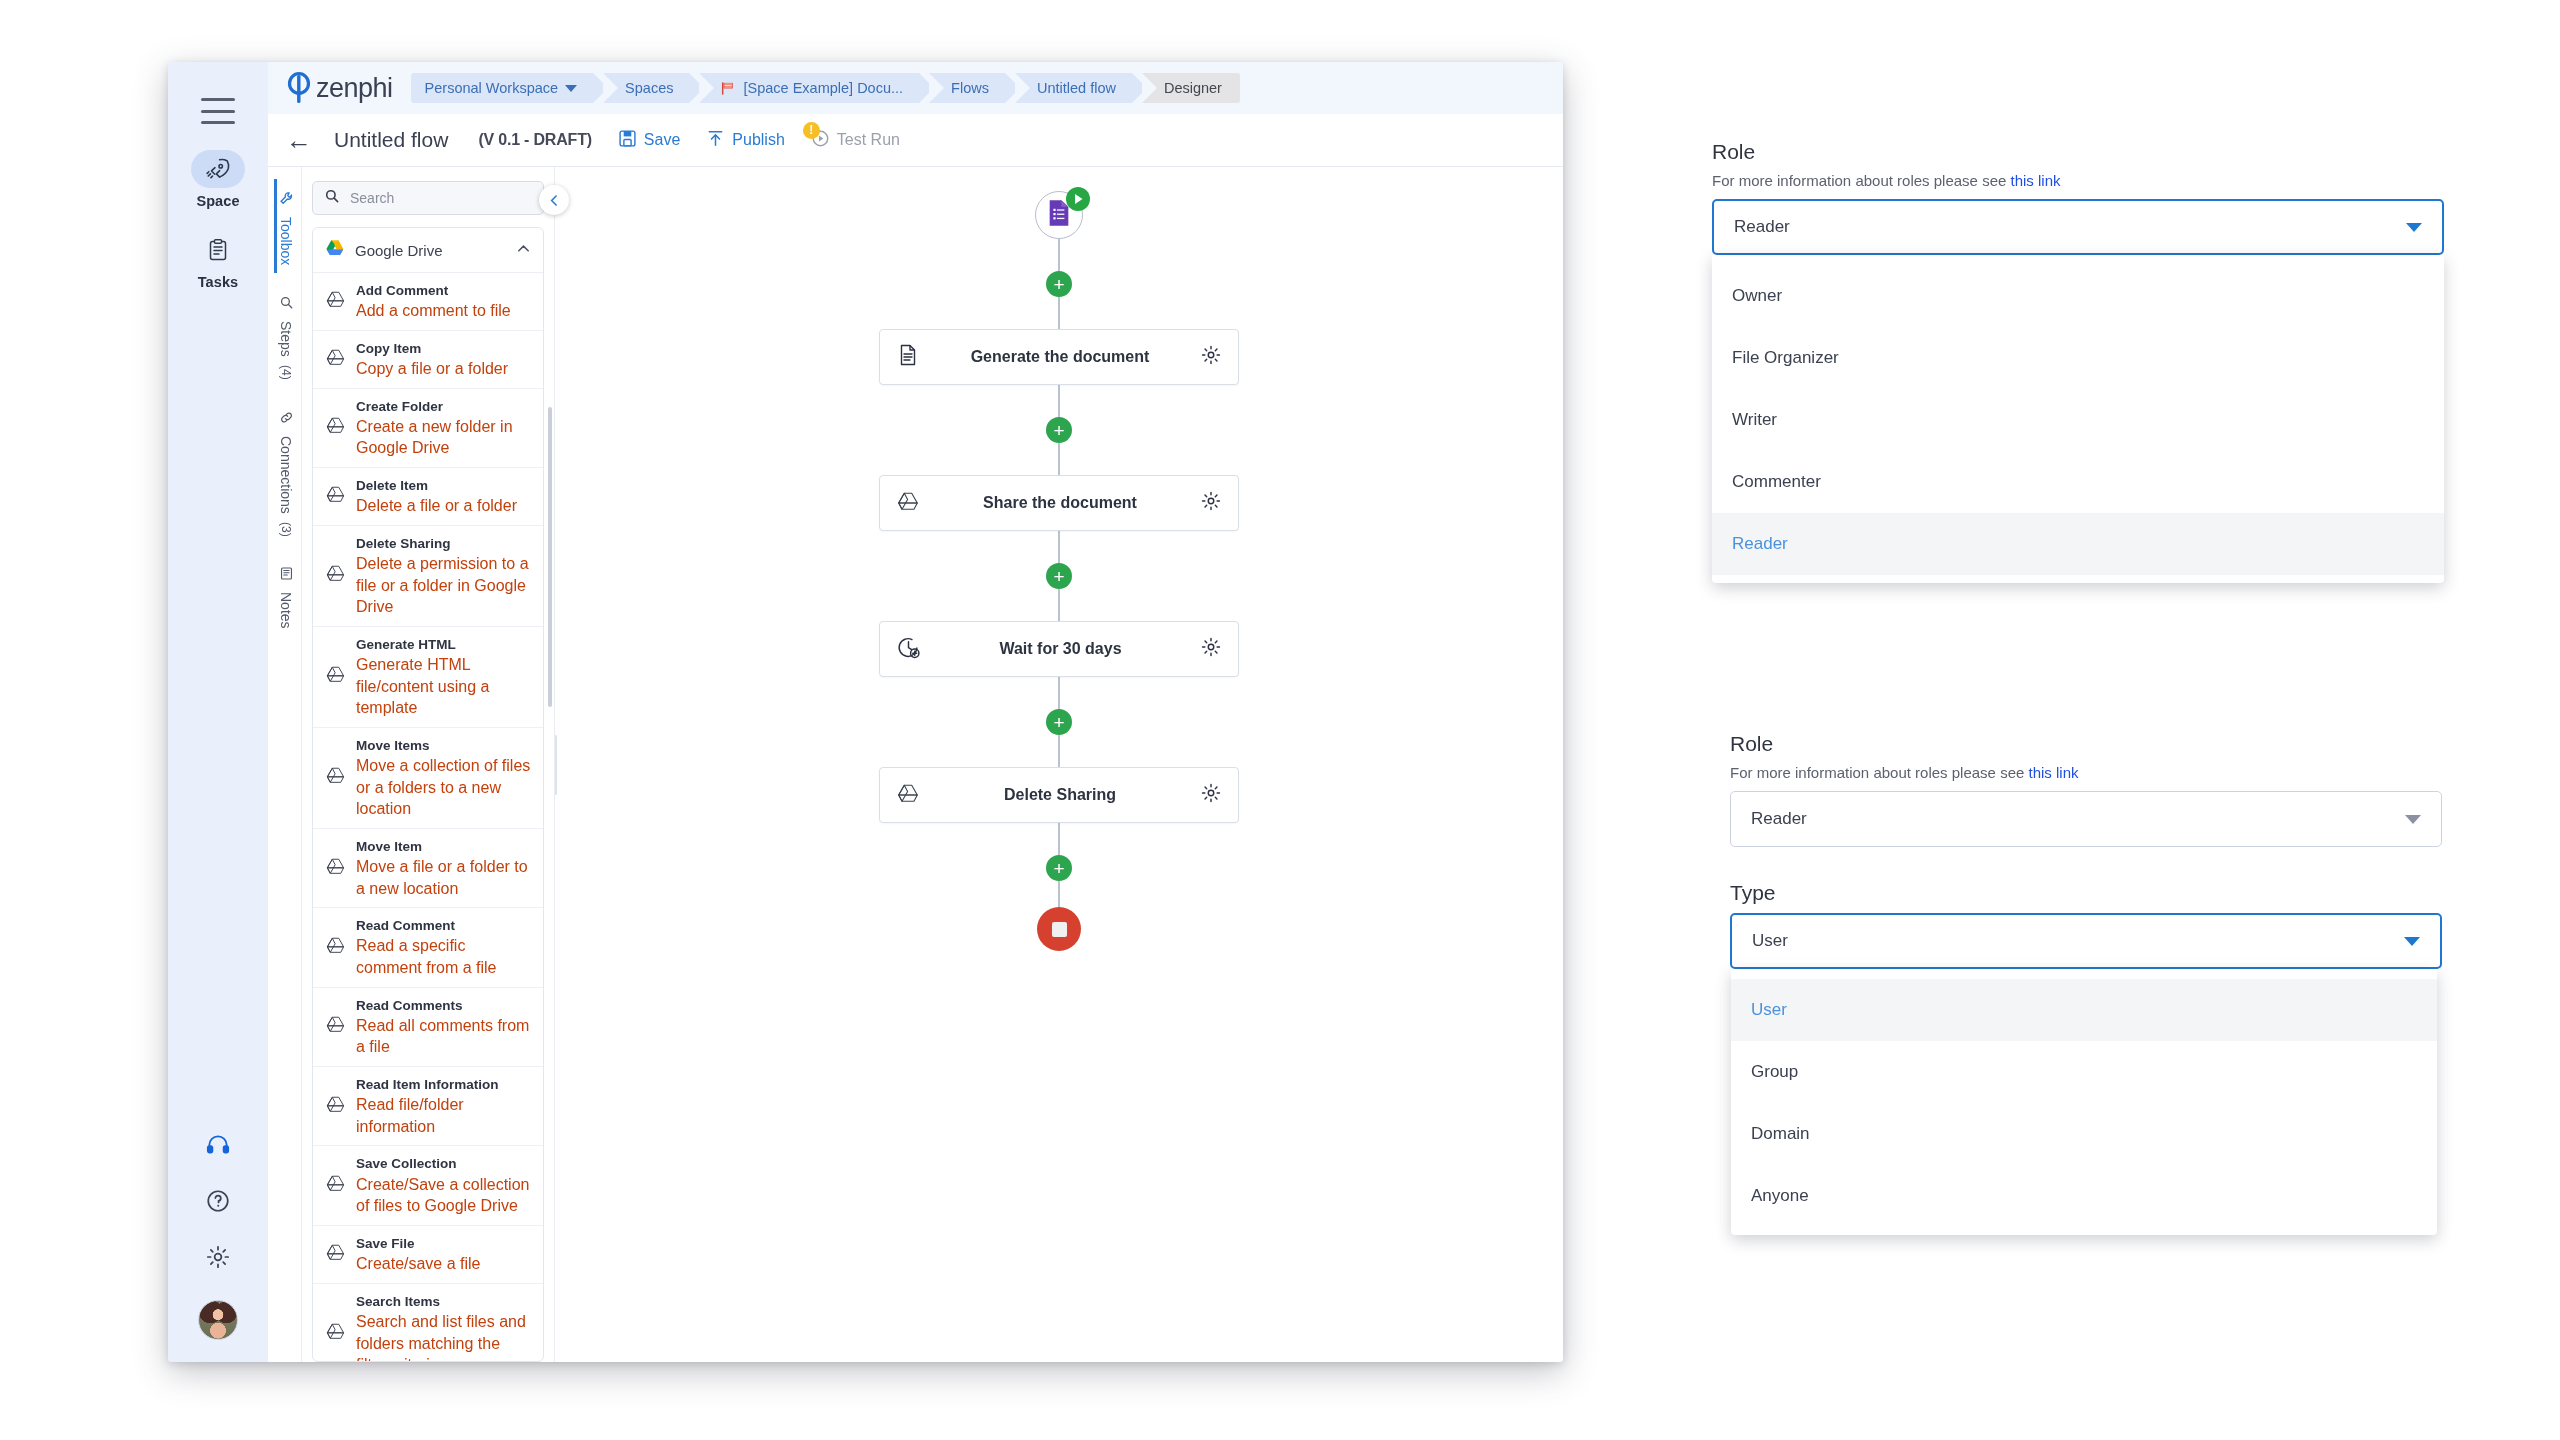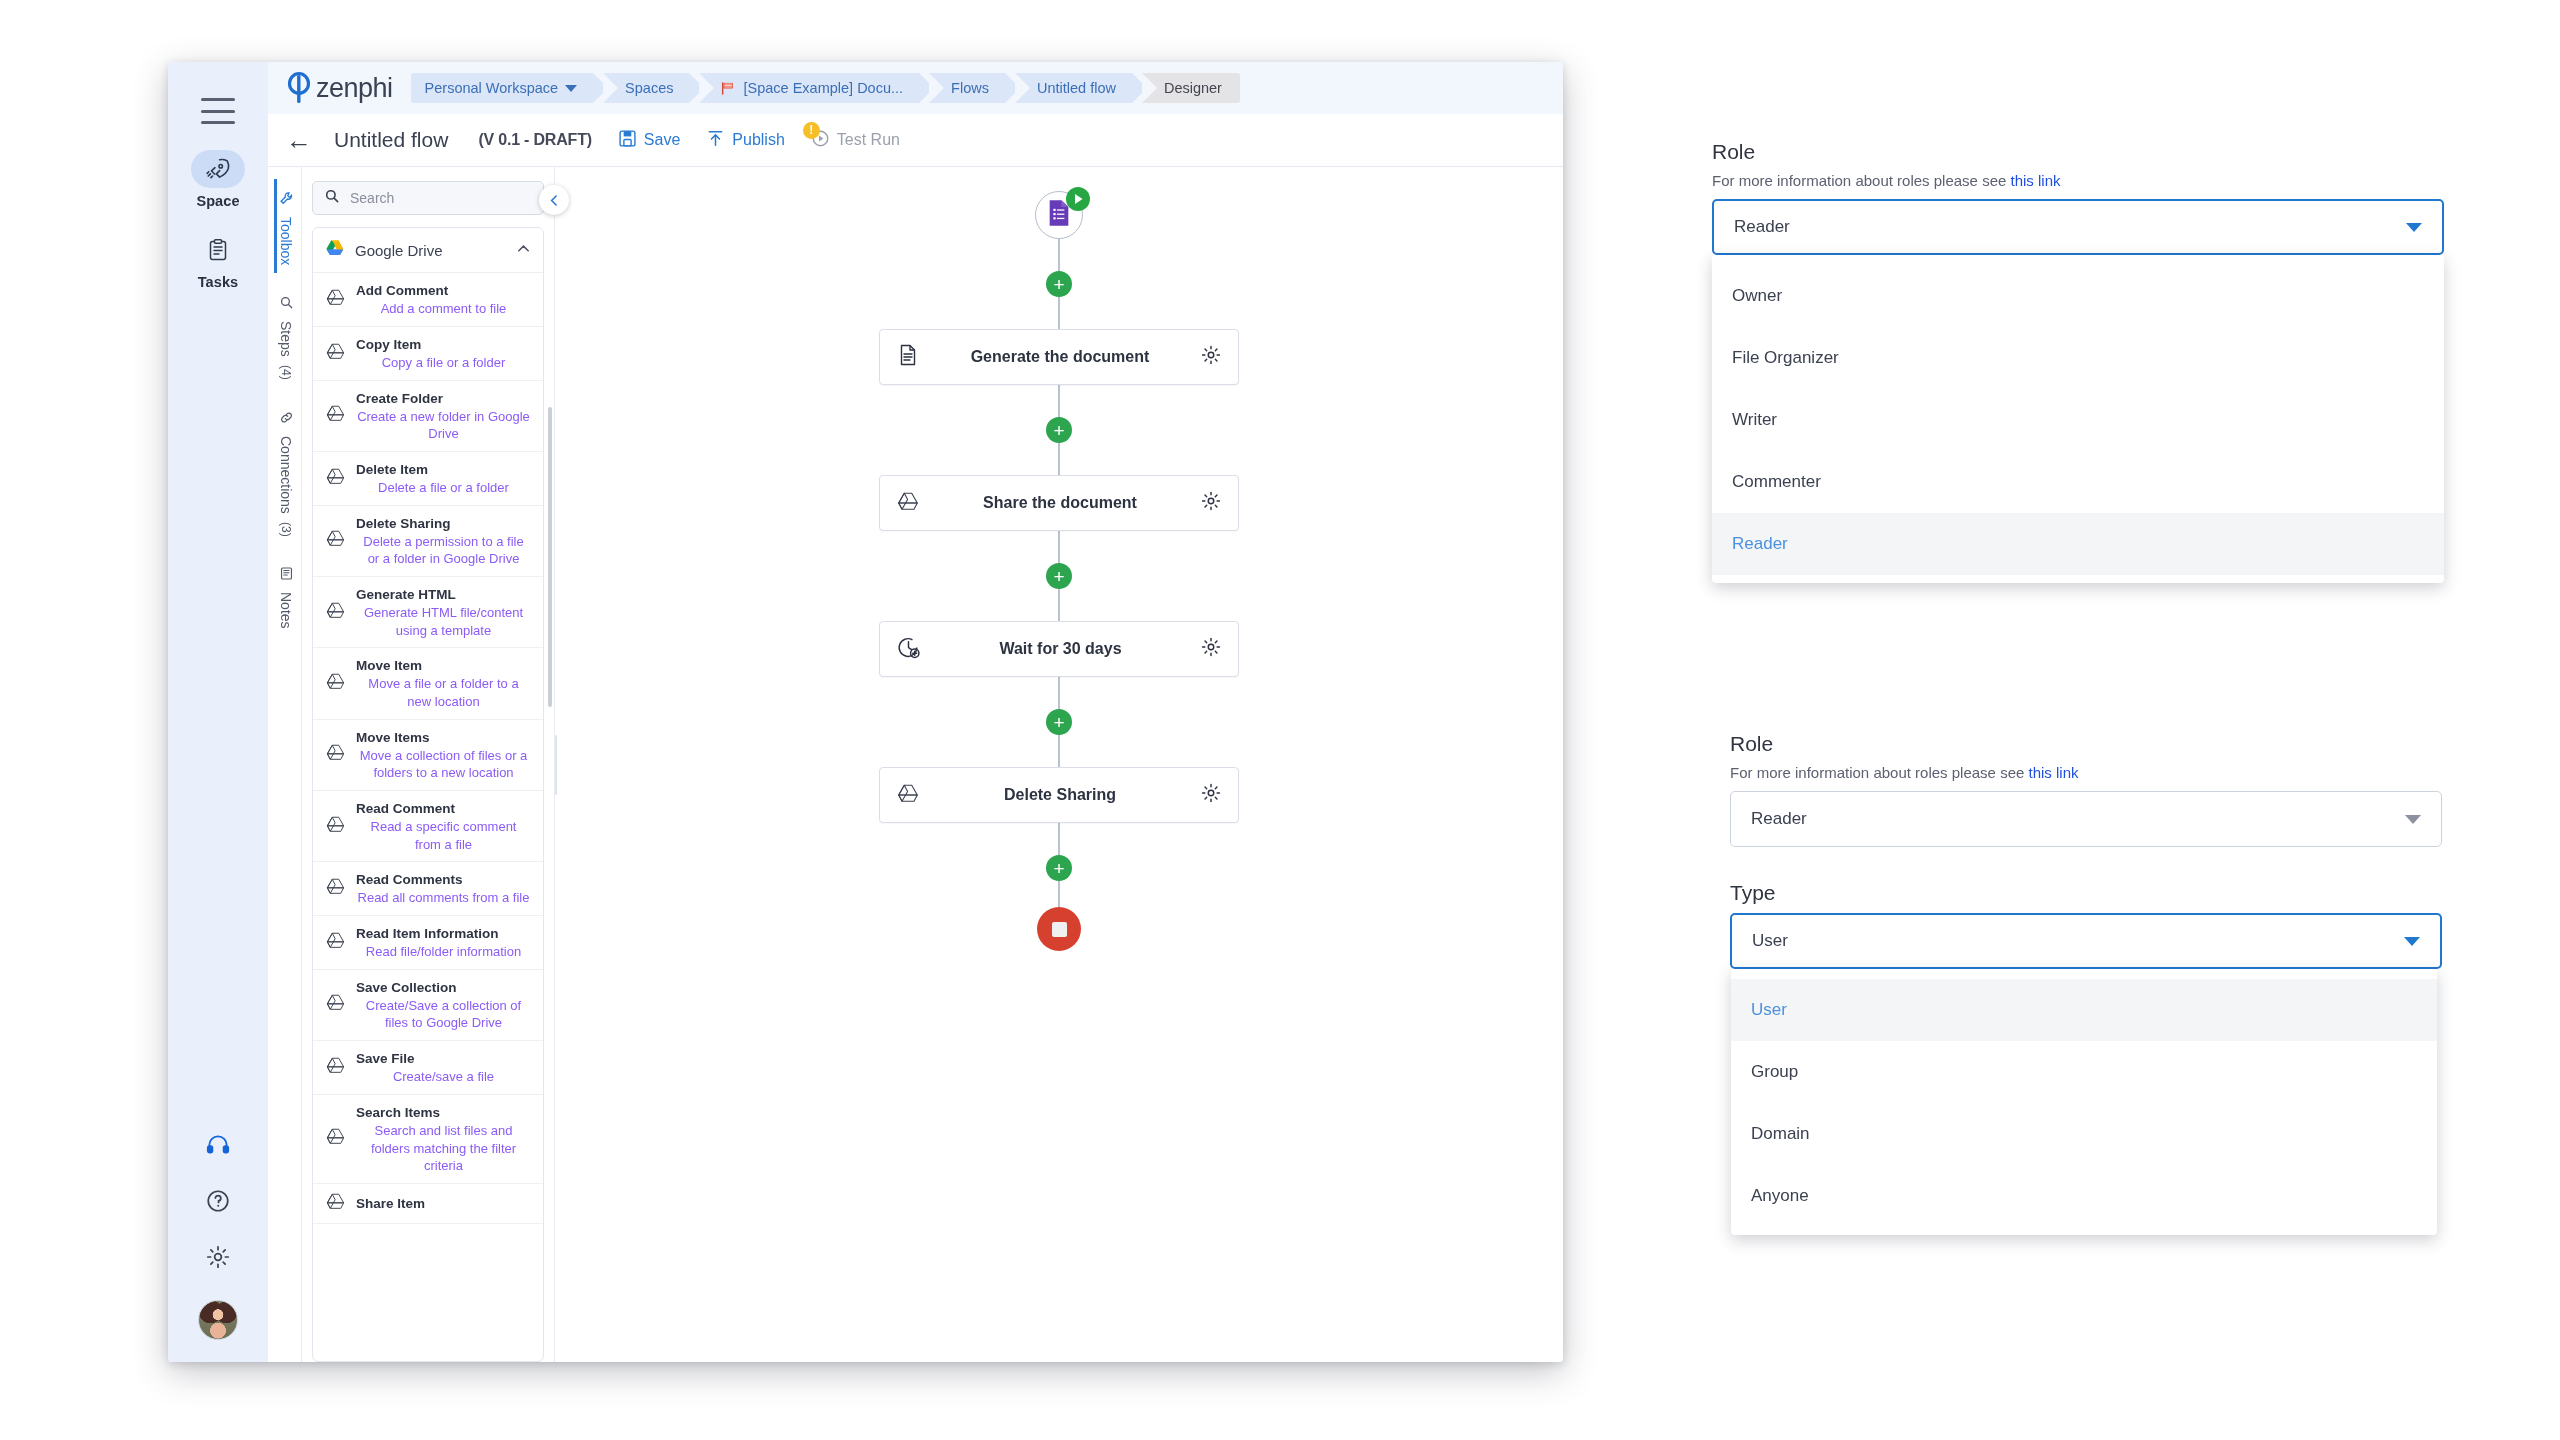--- a/index.html
+++ b/index.html
@@ -112,21 +112,21 @@
     background:#fff; box-shadow:0 1px 5px rgba(0,0,0,.22); display:flex;align-items:center;justify-content:center;
     color:#2a7bd4; font-size:16px; cursor:pointer; z-index:5;
   }
   .tb-card { margin-top: 12px; border:1px solid #e2e6ee; border-radius:6px; flex:1; overflow:hidden; display:flex; flex-direction:column; background:#fff;}
   .tb-head { display:flex; align-items:center; gap:10px; padding:11px 12px; border-bottom:1px solid #eceff4; flex:0 0 auto;}
   .tb-head .t { font-size:15px; color:#3c4253; flex:1;}
   .tb-list { overflow:hidden; flex:1; }
   .tb-item { display:flex; align-items:center; gap:10px; padding:8px 12px; border-bottom:1px solid #eef0f5; cursor:pointer;}
   .tb-item .txt { flex:1; min-width:0; }
   .tb-item .nm { font-size:13.5px; color:#2f3442; font-weight:700; line-height:1.35; }
-  .tb-item .ds { font-size:13px; color:#8b5cf6; line-height:1.35;text-align:center; }
+  .tb-item .ds { font-size:16px; color:#c2410c; line-height:1.35; }
   .scroll-tick { position:absolute; right:2px; width:4px; border-radius:2px; background:#c9ced9; }
 
   
   .canvas { flex:1; position:relative; background:#fff; border-left:1px solid #e9ecf2; overflow:hidden;}
   .cv-handle { position:absolute; left:-1px; top:50%; transform:translateY(-50%); width:3px; height:60px; background:#dfe3eb; border-radius:2px;}
   .flowwrap { position:absolute; left:50%; transform:translateX(-50%); top: 24px; width: 380px; }
   .conn { position:absolute; left:50%; width:2px; background:#b9c2d0; transform:translateX(-50%); }
   .start-node { position:relative; width:48px; height:48px; border-radius:50%; border:1.5px solid #b6becb; background:#fff;
     display:flex;align-items:center;justify-content:center; margin:0 auto; cursor:pointer;}
   .play-badge { position:absolute; top:-5px; right:-8px; width:24px; height:24px; border-radius:50%; background:#27a744;
@@ -432,29 +432,29 @@
                       <path d="M8.3 2.2 2.7 12l3.3 6.3 5.6-9.8z"></path>
                     </svg></span>
                   <span class="txt"><span class="nm">Generate HTML</span><div class="ds">Generate HTML file/content using a template</div></span>
                 </div>
                 <div class="tb-item">
                   <span><svg width="21" height="19" viewBox="0 0 24 21" fill="none" stroke="#3c4250" stroke-width="1.1" stroke-linejoin="round">
                       <path d="M8.3 2.2h7.4l5.6 9.8H2.7z"></path>
                       <path d="M2.7 12h18.6l-3.3 6.3H6z"></path>
                       <path d="M8.3 2.2 2.7 12l3.3 6.3 5.6-9.8z"></path>
                     </svg></span>
+                  <span class="txt"><span class="nm">Move Items</span><div class="ds">Move a collection of files or a folders to a new location</div></span>
+                </div>
+                <div class="tb-item">
+                  <span><svg width="21" height="19" viewBox="0 0 24 21" fill="none" stroke="#3c4250" stroke-width="1.1" stroke-linejoin="round">
+                      <path d="M8.3 2.2h7.4l5.6 9.8H2.7z"></path>
+                      <path d="M2.7 12h18.6l-3.3 6.3H6z"></path>
+                      <path d="M8.3 2.2 2.7 12l3.3 6.3 5.6-9.8z"></path>
+                    </svg></span>
                   <span class="txt"><span class="nm">Move Item</span><div class="ds">Move a file or a folder to a new location</div></span>
-                </div>
-                <div class="tb-item">
-                  <span><svg width="21" height="19" viewBox="0 0 24 21" fill="none" stroke="#3c4250" stroke-width="1.1" stroke-linejoin="round">
-                      <path d="M8.3 2.2h7.4l5.6 9.8H2.7z"></path>
-                      <path d="M2.7 12h18.6l-3.3 6.3H6z"></path>
-                      <path d="M8.3 2.2 2.7 12l3.3 6.3 5.6-9.8z"></path>
-                    </svg></span>
-                  <span class="txt"><span class="nm">Move Items</span><div class="ds">Move a collection of files or a folders to a new location</div></span>
                 </div>
                 <div class="tb-item">
                   <span><svg width="21" height="19" viewBox="0 0 24 21" fill="none" stroke="#3c4250" stroke-width="1.1" stroke-linejoin="round">
                       <path d="M8.3 2.2h7.4l5.6 9.8H2.7z"></path>
                       <path d="M2.7 12h18.6l-3.3 6.3H6z"></path>
                       <path d="M8.3 2.2 2.7 12l3.3 6.3 5.6-9.8z"></path>
                     </svg></span>
                   <span class="txt"><span class="nm">Read Comment</span><div class="ds">Read a specific comment from a file</div></span>
                 </div>
                 <div class="tb-item">

